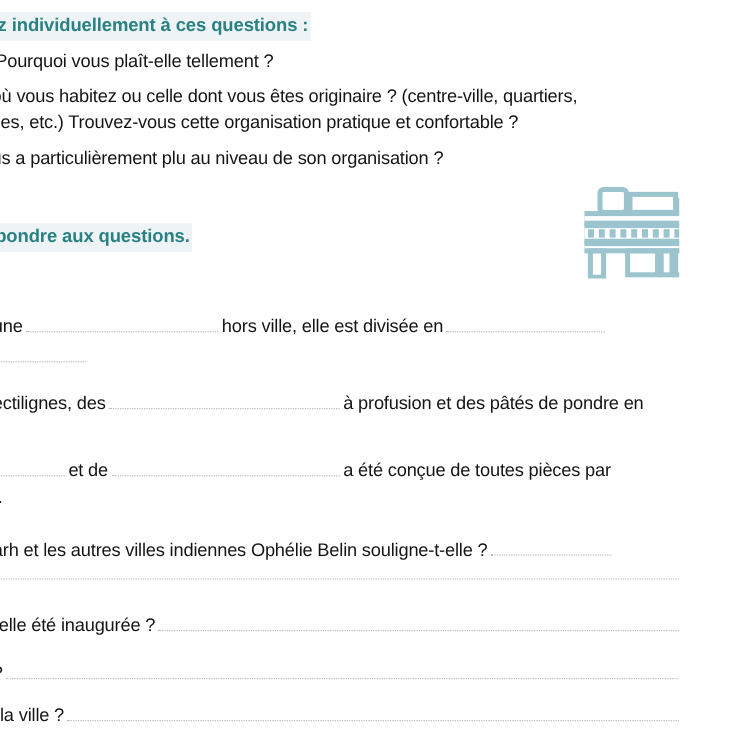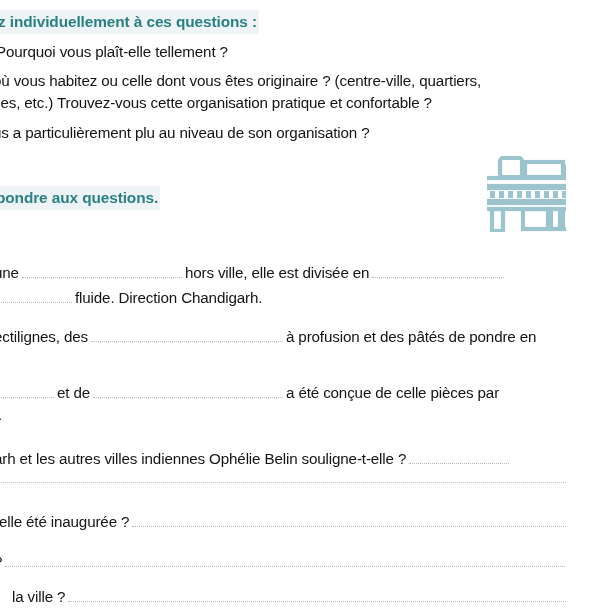--- a/index.html
+++ b/index.html
@@ -126,45 +126,45 @@
         <rect x="120" y="41" width="5" height="7"></rect>
       </g>
     </svg>
   </div>
 
   <div class="line" style="left:-6px; top:262px;">
     <span>une</span><span class="dots" style="width:160px;"></span><span>hors ville, elle est divisée en</span><span class="dots" style="width:132px;"></span>
   </div>
 
   <div class="line" style="left:-6px; top:287px;">
-    <span class="dots" style="width:75px;"></span><span>fluide. Direction Chandigarh.</span>
+    <span class="dots" style="width:75px;"></span>
   </div>
 
   <div class="line" style="left:-6px; top:326px;">
     <span>ectilignes, des</span><span class="dots" style="width:192px;"></span><span>à profusion et des pâtés de pondre en</span>
   </div>
 
   <div class="line" style="left:-6px; top:382px;">
-    <span class="dots" style="width:57px;"></span><span>et de</span><span class="dots" style="width:190px;"></span><span>a été conçue de celle pièces par</span>
+    <span class="dots" style="width:57px;"></span><span>et de</span><span class="dots" style="width:190px;"></span><span>a été conçue de toutes pièces par</span>
   </div>
 
   <div class="line" style="left:-6px; top:404px;">
     <span>r.</span>
   </div>
 
   <div class="line" style="left:-6px; top:448px;">
     <span>arh et les autres villes indiennes Ophélie Belin souligne-t-elle ?</span><span class="dots" style="width:100px;"></span>
   </div>
   <div class="ruleline" style="left:-6px; top:482px; width:612px;"></div>
 
   <div class="line" style="left:-6px; top:511px;">
     <span>-elle été inaugurée ?</span><span class="dots" style="width:440px;"></span>
   </div>
 
   <div class="line" style="left:-6px; top:551px;">
     <span>?</span><span class="dots" style="width:586px;"></span>
   </div>
 
-  <div class="line" style="left:12px; top:586px;">
+  <div class="line" style="left:0px; top:586px;">
     <span>la ville ?</span><span class="dots" style="width:530px;"></span>
   </div>
 
 </div>
 
 </body></html>

